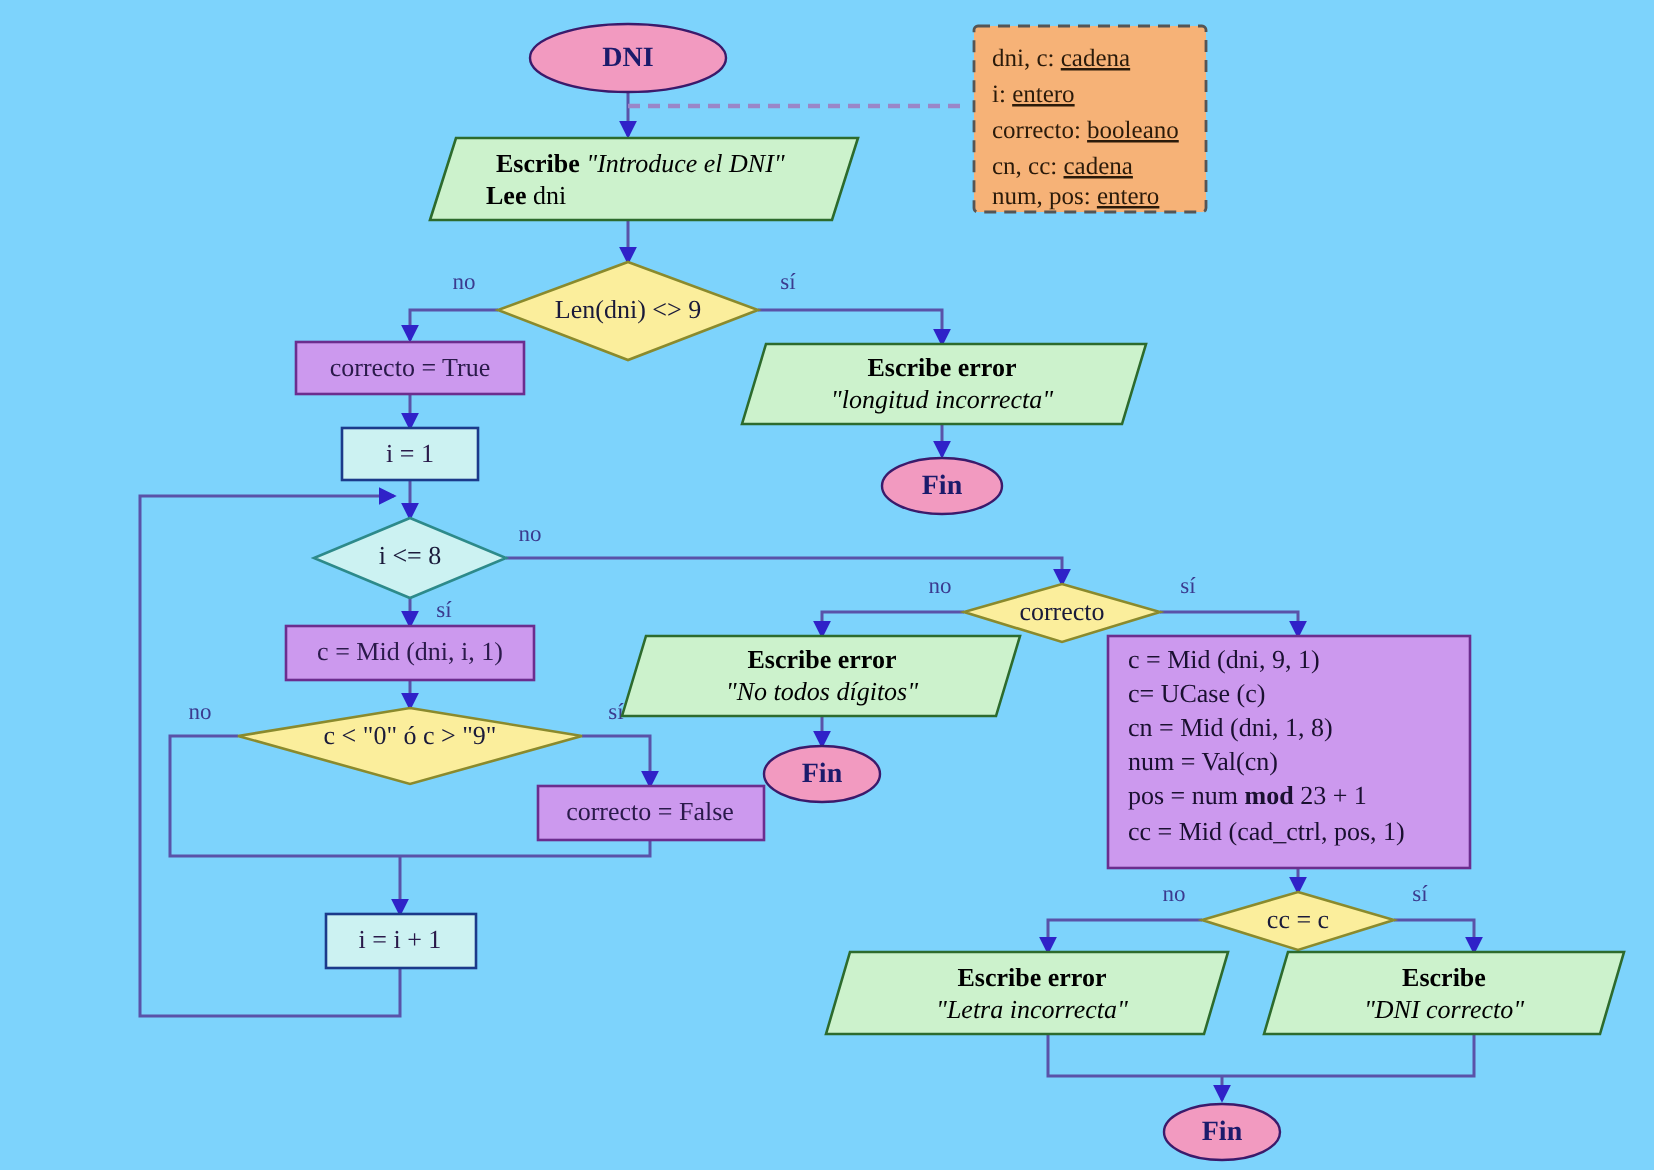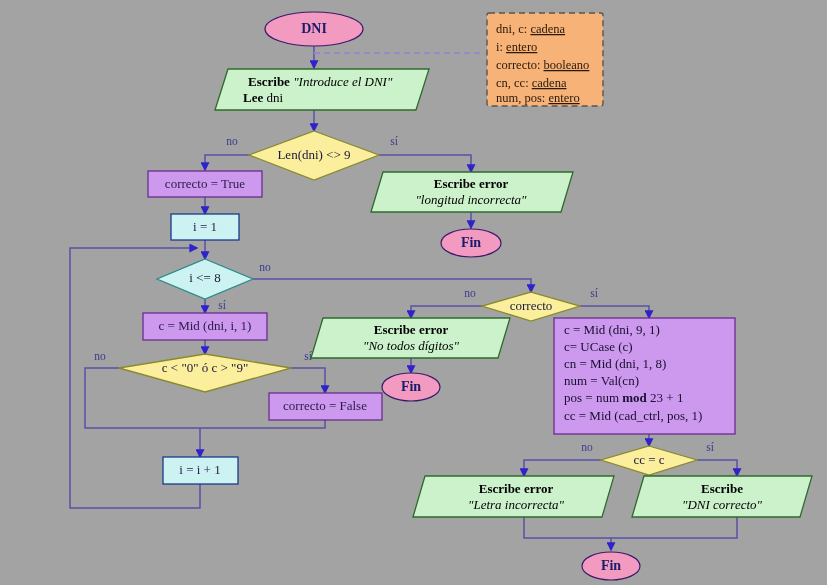--- a/index.html
+++ b/index.html
@@ -8,21 +8,21 @@
     padding: 0;
     background: #ffffff;
   }
   body {
     font-family: "Liberation Serif", "DejaVu Serif", serif;
   }
   #chart-root {
     position: relative;
     width: 827px;
     height: 585px;
-    background: #a3a3a3;
+    background: #7dd3fc;
     overflow: hidden;
   }
   svg#flow {
     display: block;
     width: 827px;
     height: 585px;
   }
   
   .sh-terminal   { fill: #f29ac0; stroke: #3b1a6b; stroke-width: 1.2; }
   .sh-io         { fill: #ccf2cc; stroke: #2d6b2d; stroke-width: 1.3; }

